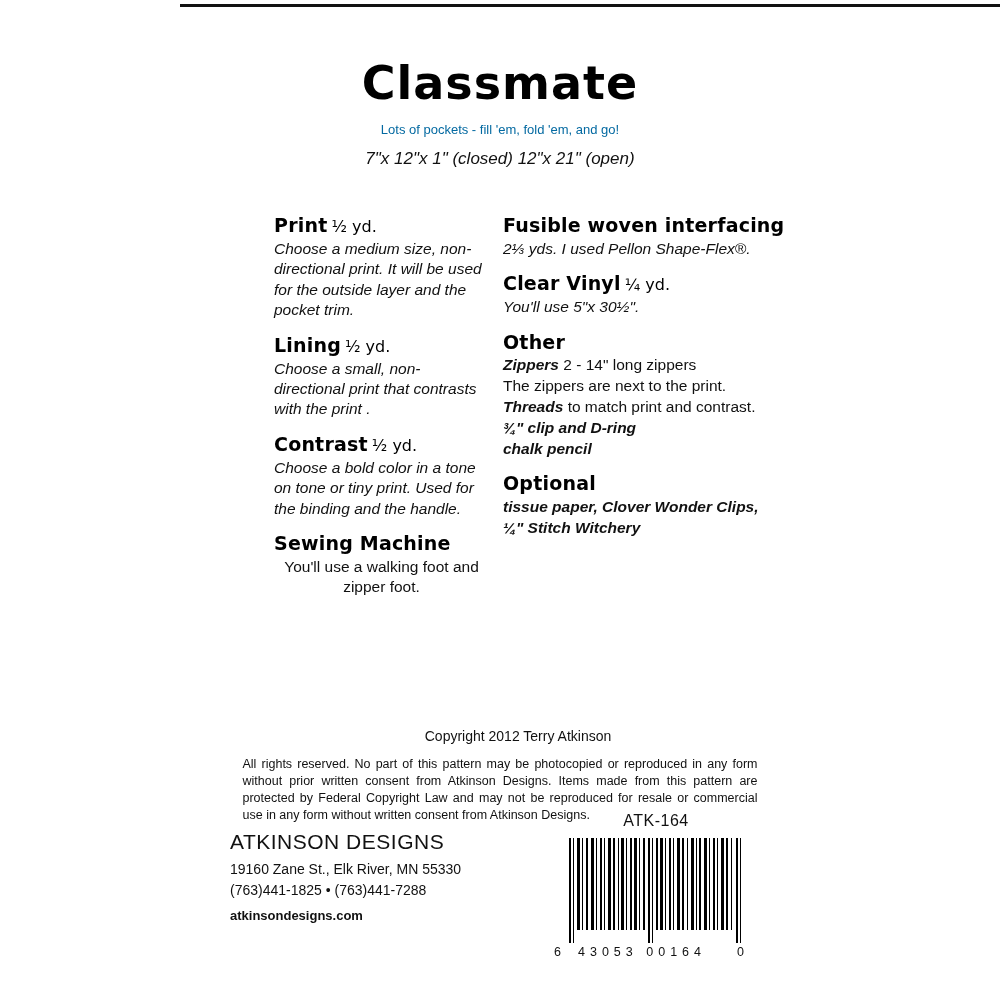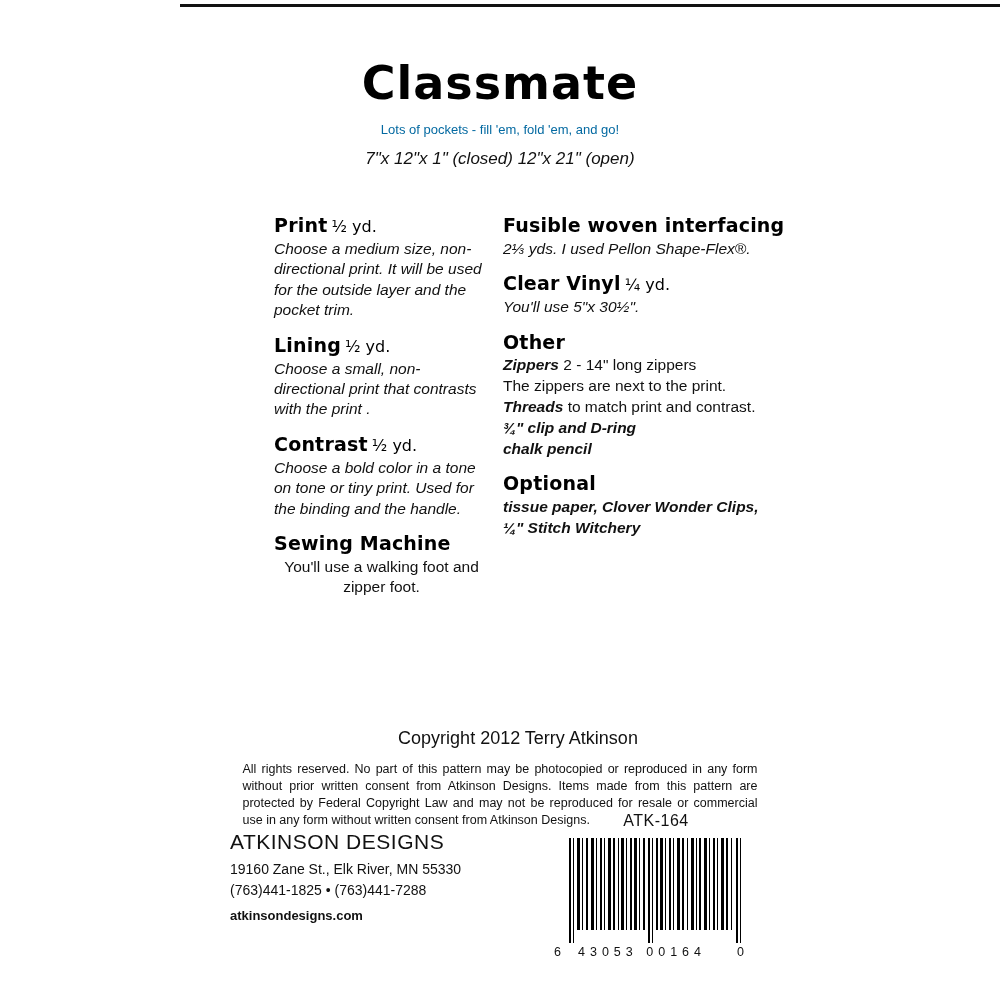--- a/index.html
+++ b/index.html
@@ -131,21 +131,21 @@
 
   
   .copyright {
     position: absolute;
     top: 728px;
     left: 0;
     width: 1000px;
     text-align: center;
   }
   .copy-title {
-    font-size: 18px;
+    font-size: 14px;
     color: #111;
     padding-left: 36px;
   }
   .copy-body {
     margin: 12px auto 0;
     width: 515px;
     font-size: 12.5px;
     line-height: 1.35;
     text-align: justify;
     color: #111;

